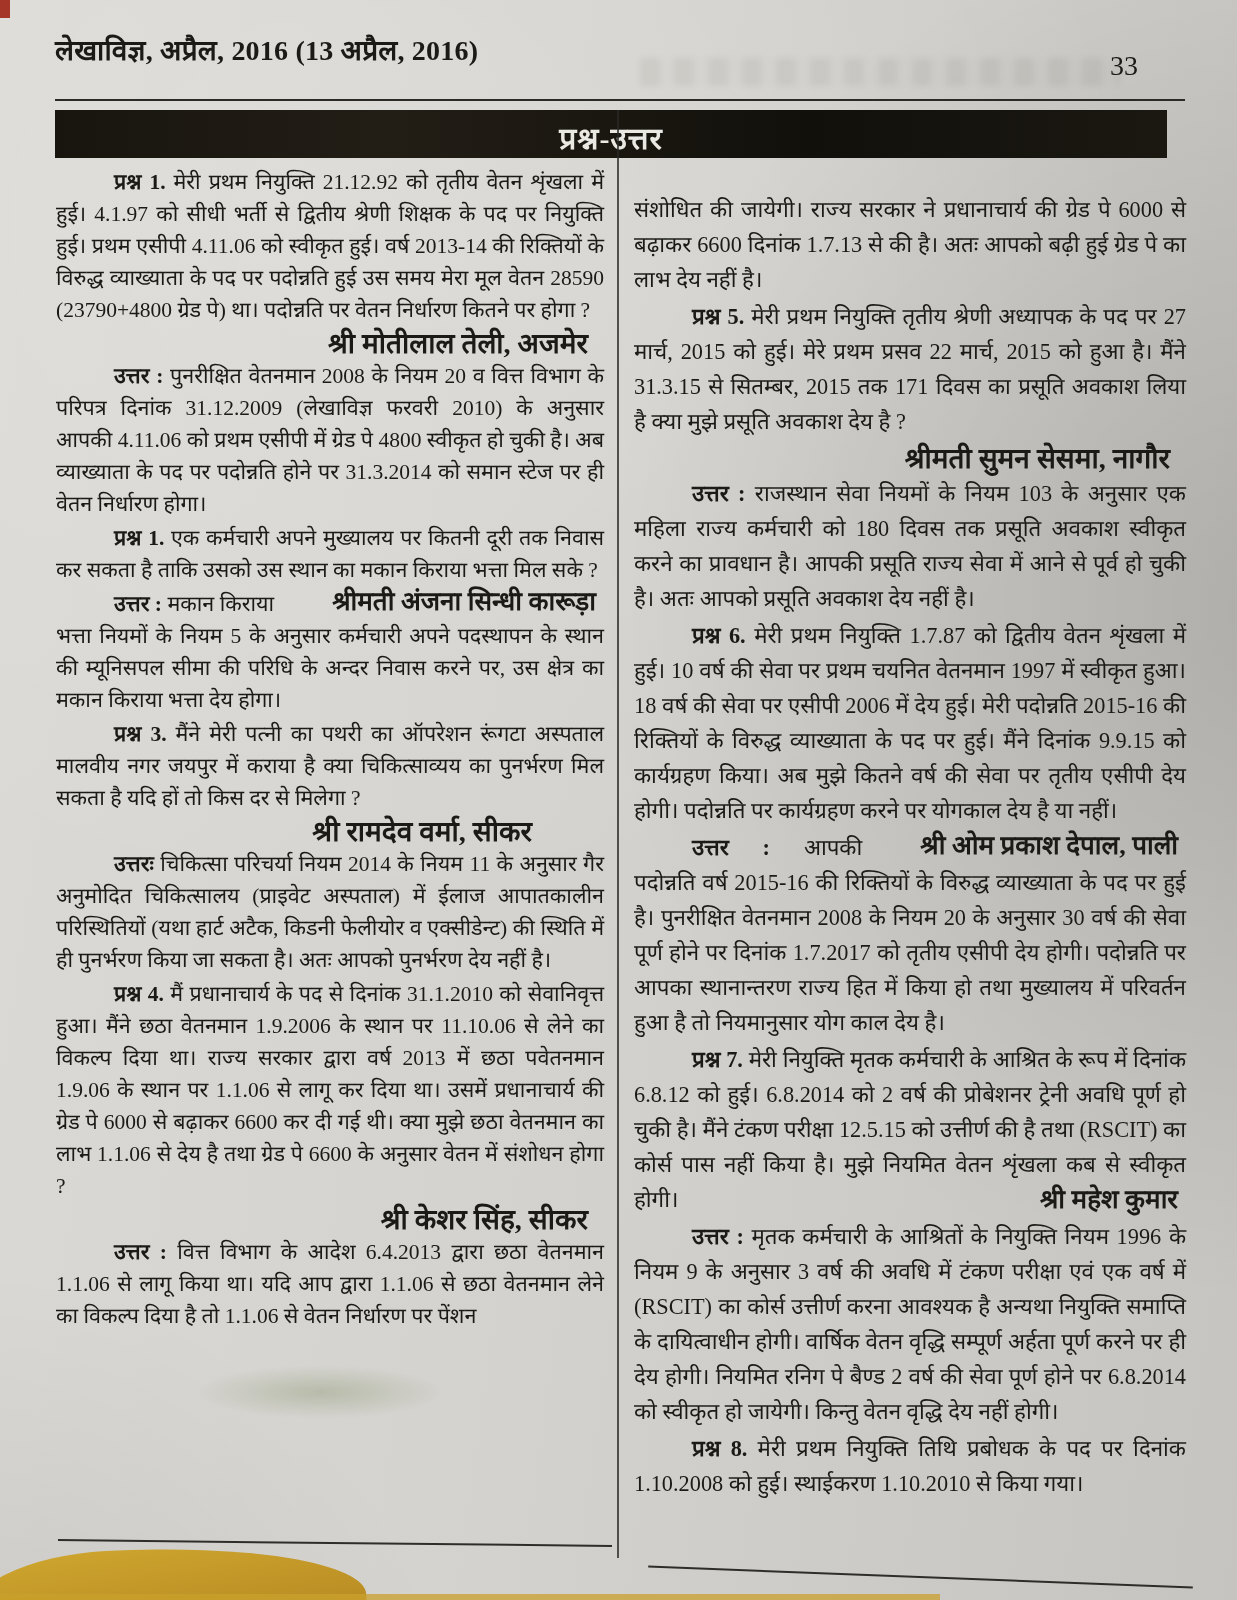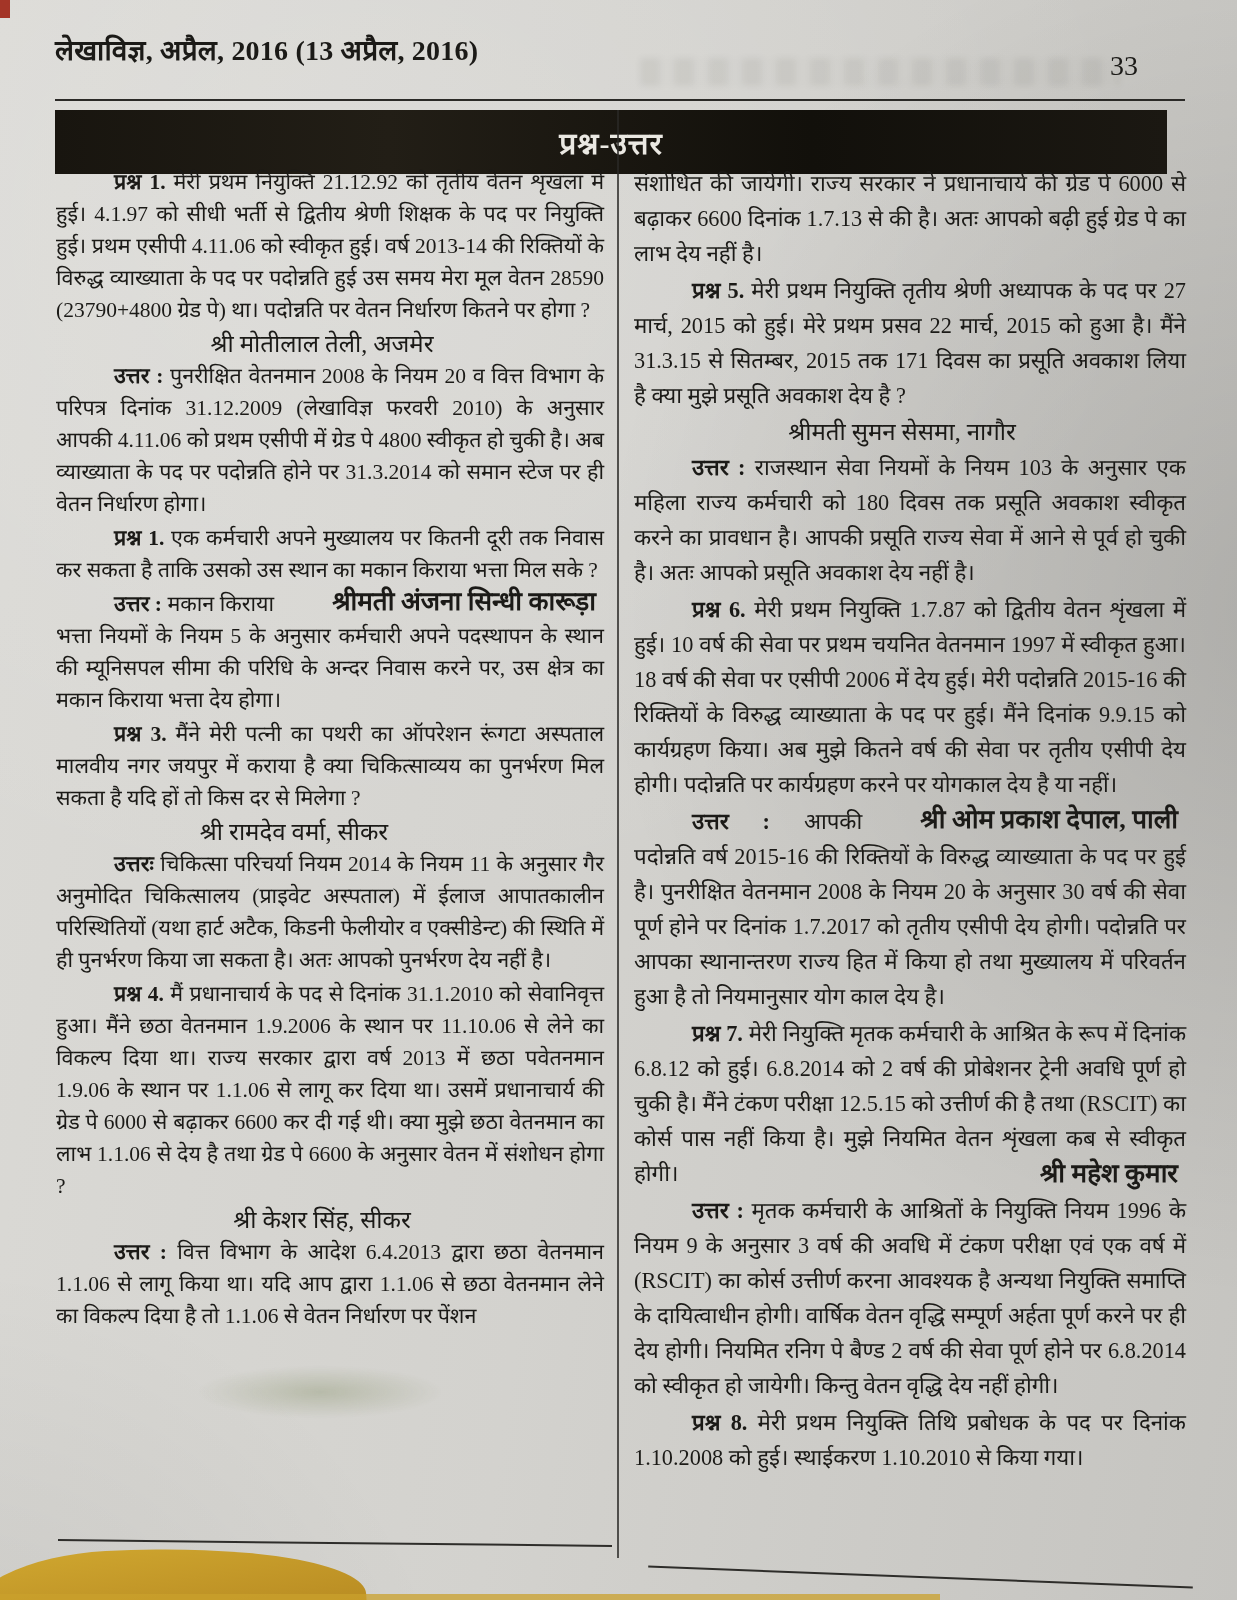--- a/index.html
+++ b/index.html
@@ -11,32 +11,32 @@
       radial-gradient(90% 70% at 104% 38%, rgba(0,0,0,0.13), transparent 62%),
       radial-gradient(70% 55% at -4% 112%, rgba(0,0,0,0.08), transparent 60%),
       radial-gradient(120% 80% at 28% 14%, rgba(255,255,255,0.16), transparent 55%),
       linear-gradient(98deg,#dbdad6 0%,#d3d2ce 48%,#c5c4c0 100%);}
   .ghost{position:absolute;left:640px;top:58px;width:480px;height:28px;opacity:.6;
     background:repeating-linear-gradient(90deg, rgba(60,60,52,.12) 0 20px, rgba(60,60,52,.02) 20px 34px);
     filter:blur(3px);}
   .journal{position:absolute;left:55px;top:30px;font-size:28px;font-weight:700;letter-spacing:.2px;}
   .pageno{position:absolute;left:1110px;top:50px;font-size:28px;}
   .rule-top{position:absolute;left:55px;top:99px;width:1130px;height:2px;background:#2b2a27;}
-  .banner{position:absolute;left:55px;top:110px;width:1112px;height:64px;
+  .banner{position:absolute;left:55px;top:110px;width:1112px;height:48px;
     background:linear-gradient(90deg,#18150f,#221e16 30%,#12100b 68%,#1b1812);
-    display:flex;align-items:center;justify-content:center;}
+    display:flex;align-items:flex-end;justify-content:center;}
   .banner-title{color:#eae8e2;font-size:30px;font-weight:700;letter-spacing:1px;}
   .divider{position:absolute;left:617px;top:110px;width:2px;height:1448px;background:rgba(42,41,38,.78);}
   .col{position:absolute;top:166px;text-align:justify;}
   .col-left{left:56px;width:548px;font-size:21.5px;line-height:32px;}
   .col-right{left:634px;width:552px;font-size:22.3px;line-height:35px;}
   .para{margin:0 0 2px 0;text-indent:58px;}
-  .noindent{text-indent:0;}
+  .noindent{text-indent:0;margin-top:26px;}
   .lbl{font-weight:700;}
-  .sig{font-weight:400;text-align:center;padding-right:16px;font-size:24px;}
+  .sig{font-weight:700;text-align:right;padding-right:16px;font-size:28px;}
   .sig-inset{padding-right:72px;}
   .sig-inline{float:right;font-weight:700;font-size:26px;padding-right:8px;}
   .rule-bl{position:absolute;left:58px;top:1542px;width:554px;height:2px;background:#2e2d2a;transform:rotate(0.6deg);}
   .rule-br{position:absolute;left:648px;top:1576px;width:545px;height:2px;background:#2e2d2a;transform:rotate(2.2deg);}
   .yellow-band{position:absolute;left:-34px;top:1548px;width:400px;height:95px;
     background:linear-gradient(175deg,#cfa62f,#b2841f);
     border-radius:55% 100% 0 0 / 100% 92% 0 0;transform:rotate(-3deg);}
   .yellow-strip{position:absolute;left:0;top:1594px;width:940px;height:6px;background:#c9a02c;opacity:.75;}
   .red-mark{position:absolute;left:0;top:0;width:10px;height:18px;background:#a43527;}
   .smudge{position:absolute;left:150px;top:1356px;width:340px;height:72px;

